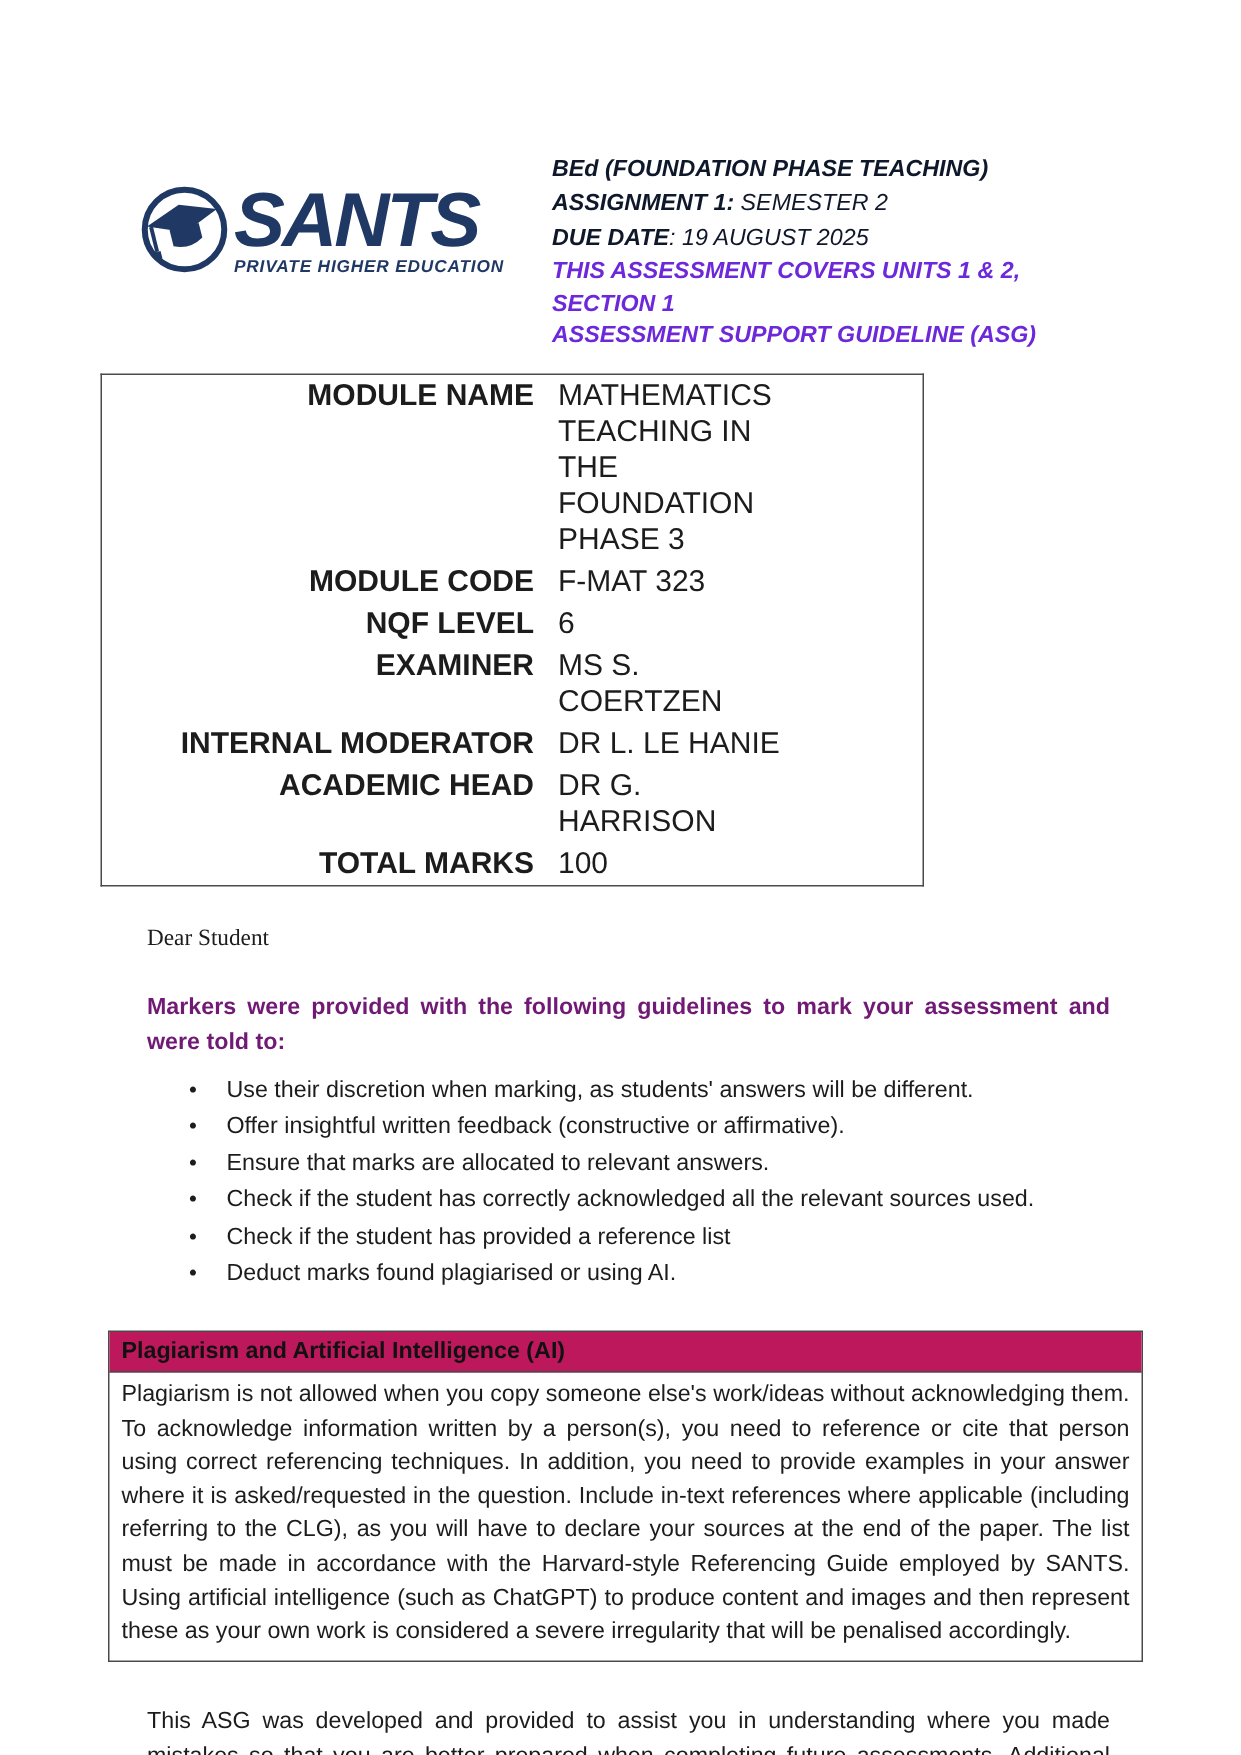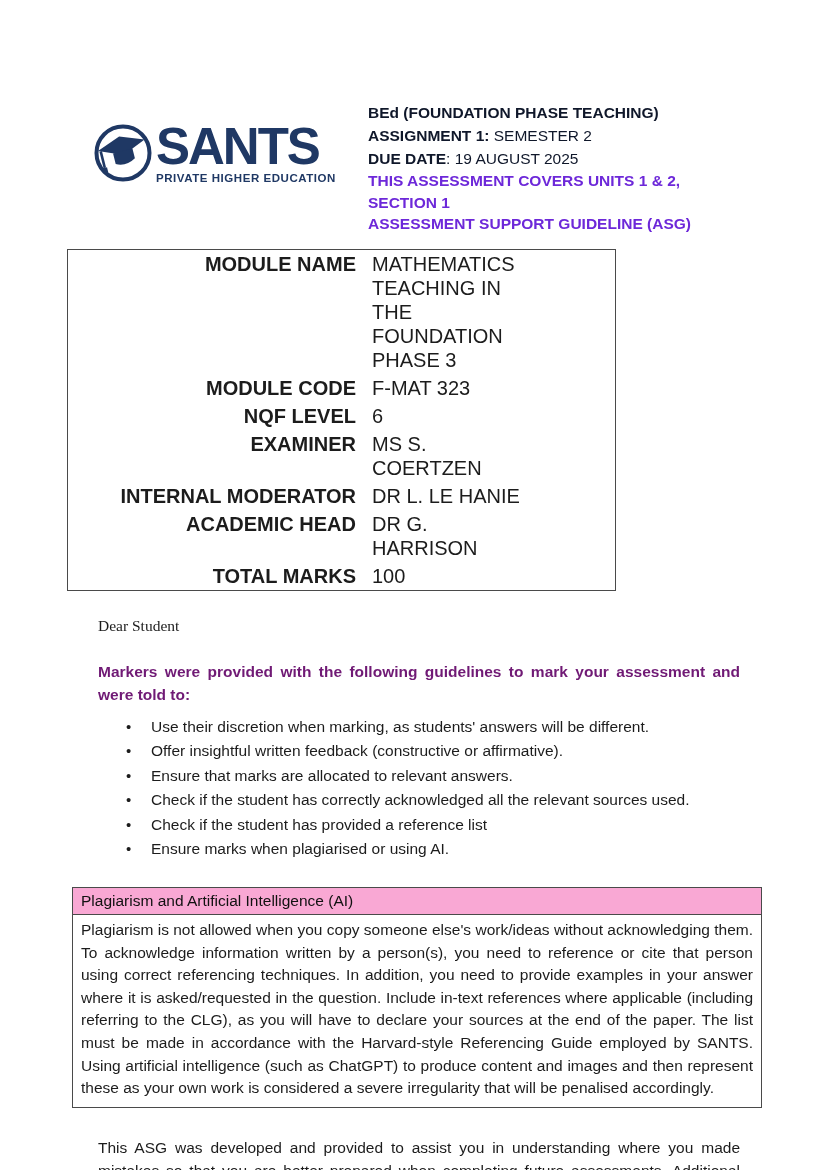--- a/index.html
+++ b/index.html
@@ -7,21 +7,21 @@
     position:relative;
     width:827px; height:1170px;
     background:#ffffff;
     font-family:"Liberation Sans", sans-serif;
     color:#1c1c1c;
     box-sizing:border-box;
     overflow:hidden;
   }
 
   
-  .header-row { display:flex; padding:100px 60px 0 93px; }
+  .header-row { display:flex; padding:100px 60px 0 93px;font-style:italic; }
   .logo-block { width:275px; padding-top:22px; display:flex; align-items:flex-start; }
   .logo-icon { flex:0 0 auto; }
   .brand-col { margin-left:3px; }
   .brand {
     font-size:51px; font-weight:bold; color:#1f3864;
     line-height:50px; letter-spacing:-2px;
   }
   .tagline {
     font-size:11.5px; font-weight:bold; color:#1f3864;
     letter-spacing:0.55px; margin-top:0px; white-space:nowrap;
@@ -56,23 +56,23 @@
     position:absolute; left:0; top:0; font-size:15px; line-height:24.6px;
   }
 
   
   .plag-box {
     margin:25px 0 0 72px; width:690px;
     border:1.5px solid #4a4a4a; box-sizing:border-box;
     font-size:15.5px;
   }
   .plag-title {
-    background:#f9a8d4;
+    background:#be185d;
     border-bottom:1.5px solid #4a4a4a;
-    font-weight:normal; color:#111;
+    font-weight:bold; color:#111;
     padding:2px 8px; line-height:22px;
   }
   .plag-body {
     padding:4px 8px 7px 8px;
     text-align:justify; line-height:22.6px;
   }
 
   
   .closing {
     margin:28px 0 0 98px; width:642px;
@@ -155,21 +155,21 @@
   <p class="salutation">Dear Student</p>
 
   <p class="markers-intro">Markers were provided with the following guidelines to mark your assessment and were told to:</p>
 
   <ul class="bullets">
     <li><span class="dot">•</span><span>Use their discretion when marking, as students' answers will be different.</span></li>
     <li><span class="dot">•</span><span>Offer insightful written feedback (constructive or affirmative).</span></li>
     <li><span class="dot">•</span><span>Ensure that marks are allocated to relevant answers.</span></li>
     <li><span class="dot">•</span><span>Check if the student has correctly acknowledged all the relevant sources used.</span></li>
     <li><span class="dot">•</span><span>Check if the student has provided a reference list</span></li>
-    <li><span class="dot">•</span><span>Ensure marks when plagiarised or using AI.</span></li>
+    <li><span class="dot">•</span><span>Deduct marks found plagiarised or using AI.</span></li>
   </ul>
 
   <div class="plag-box">
     <div class="plag-title">Plagiarism and Artificial Intelligence (AI)</div>
     <div class="plag-body">Plagiarism is not allowed when you copy someone else's work/ideas without acknowledging them. To acknowledge information written by a person(s), you need to reference or cite that person using correct referencing techniques. In addition, you need to provide examples in your answer where it is asked/requested in the question. Include in-text references where applicable (including referring to the CLG), as you will have to declare your sources at the end of the paper. The list must be made in accordance with the Harvard-style Referencing Guide employed by SANTS. Using artificial intelligence (such as ChatGPT) to produce content and images and then represent these as your own work is considered a severe irregularity that will be penalised accordingly.</div>
   </div>
 
   <p class="closing">This ASG was developed and provided to assist you in understanding where you made mistakes so that you are better prepared when completing future assessments. Additional support material and where the concepts related to the answer can be found in the CLG are referenced in each question. In addition, guidance and ideas are provided</p>
 
 </div>

